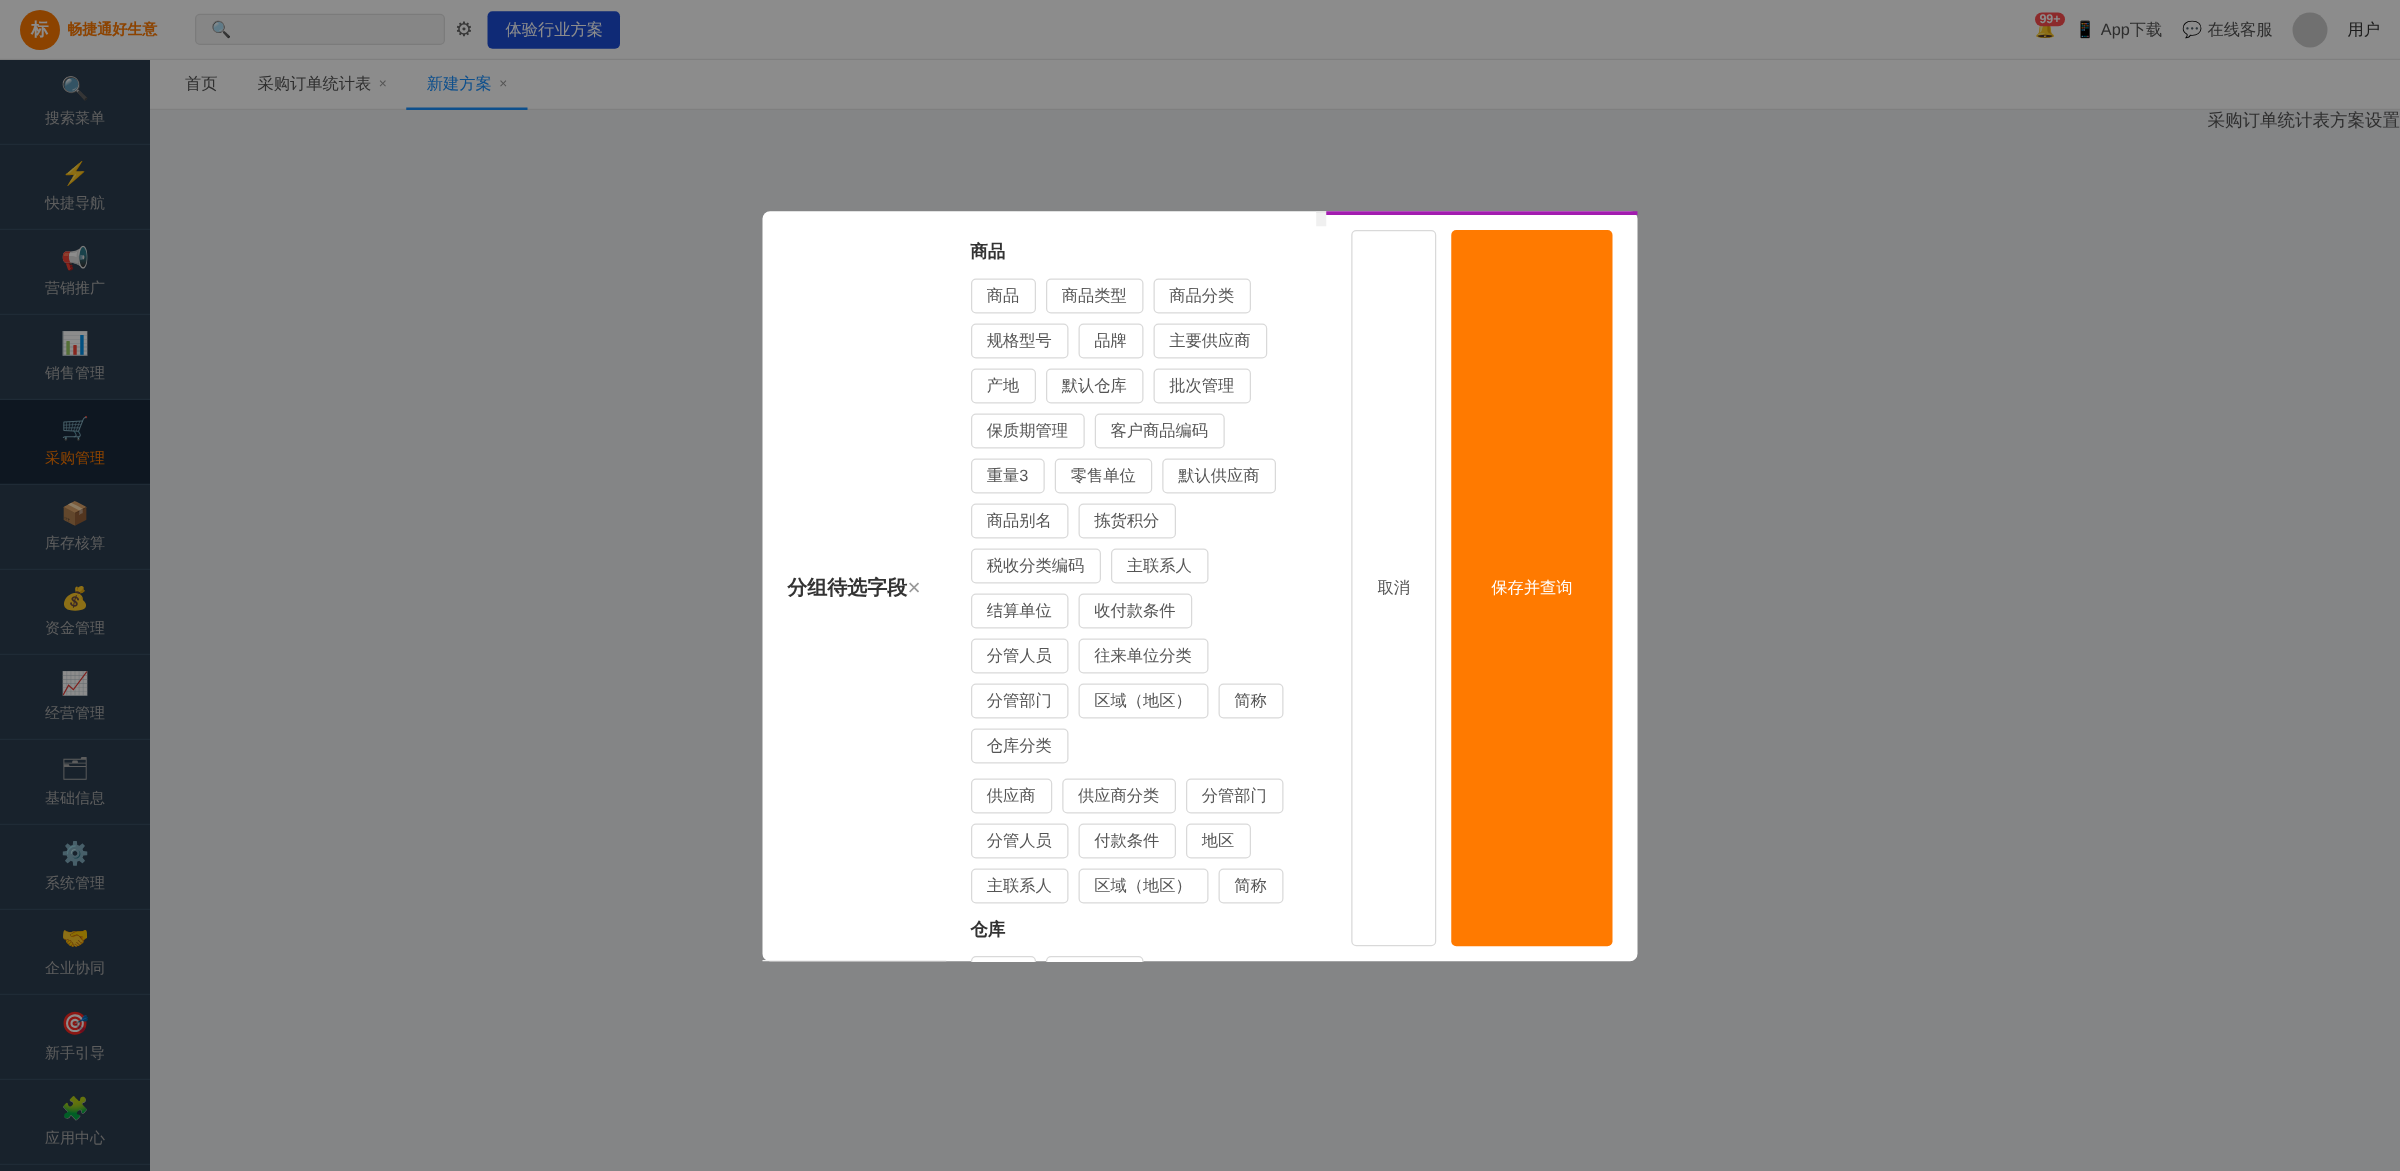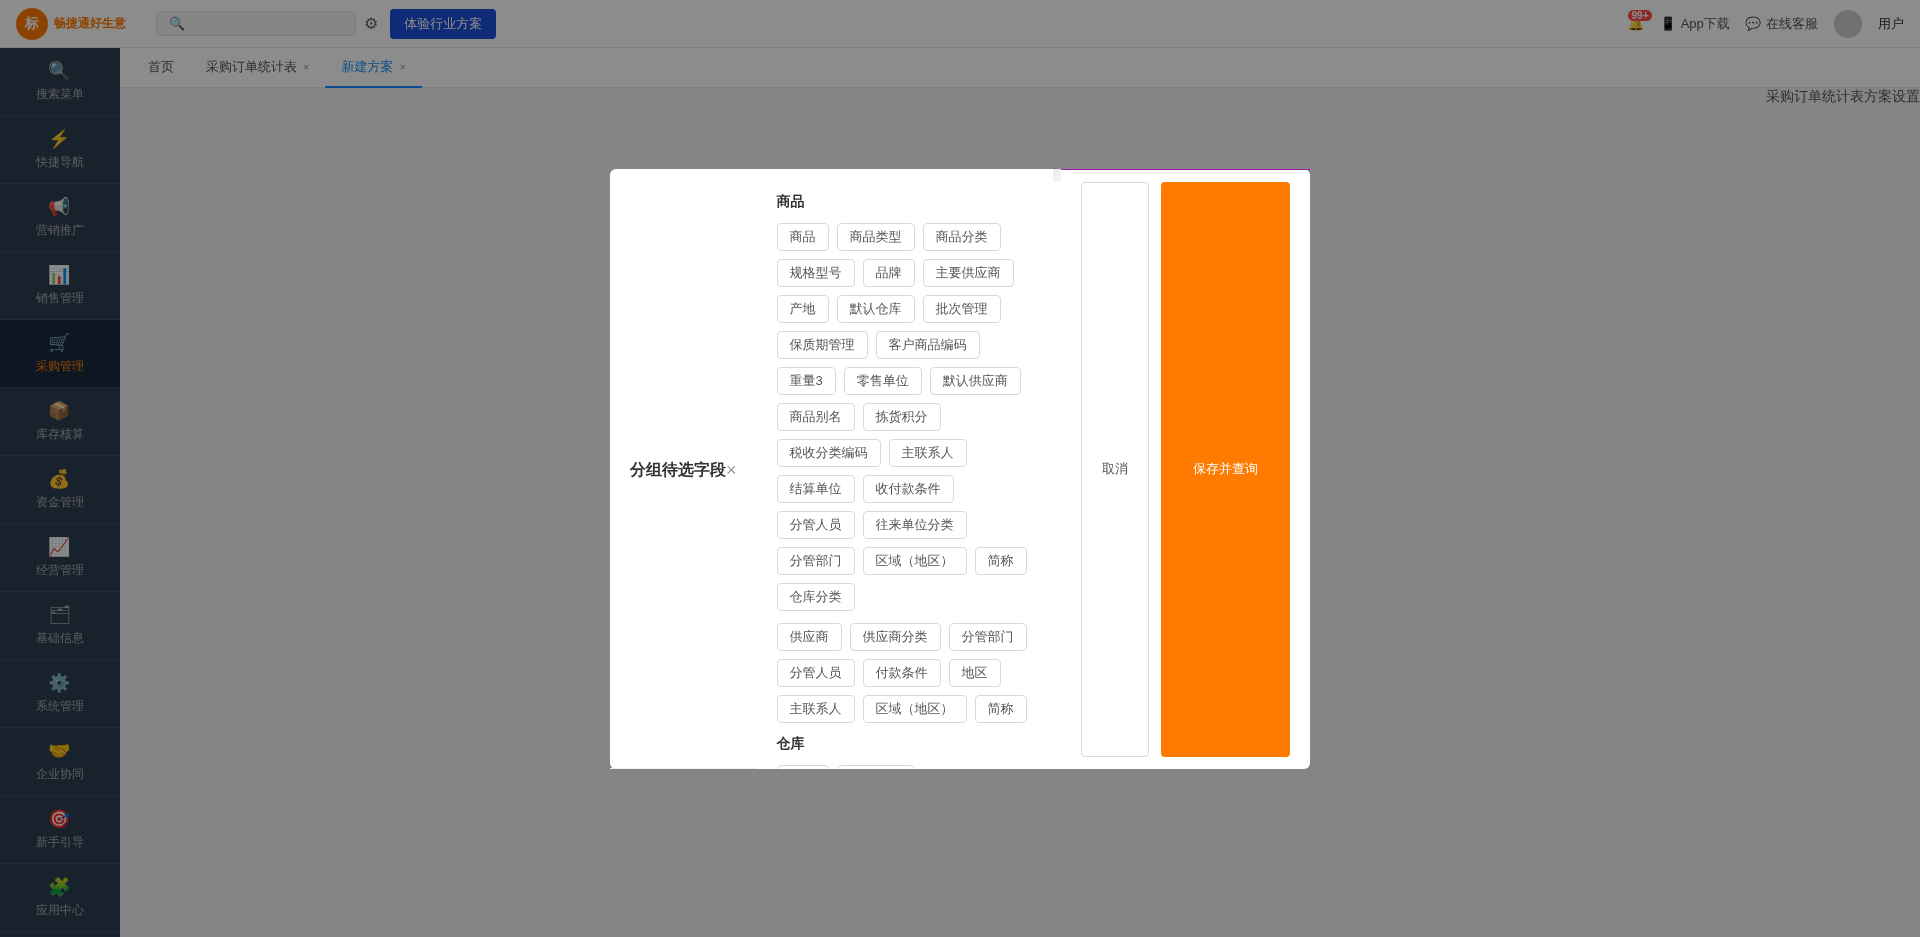--- a/index.html
+++ b/index.html
@@ -120,21 +120,21 @@
     .tags-row {
       display: flex; flex-wrap: wrap; gap: 8px; margin-bottom: 12px;
     }
     .tag-item {
       border: 1px solid #d9d9d9; border-radius: 4px; padding: 4px 12px;
       font-size: 13px; color: #555; cursor: pointer; background: #fff;
     }
 
     
     .modal-footer {
-      padding: 12px 20px; border-top: 1px solid #a21caf;
+      padding: 12px 20px; border-top: 3px solid #a21caf;
       display: flex; justify-content: flex-end; gap: 12px; flex-shrink: 0;
     }
     .btn-cancel {
       border: 1px solid #d9d9d9; background: #fff; padding: 6px 20px;
       border-radius: 4px; cursor: pointer; font-size: 13px; color: #555;
     }
     .btn-confirm {
       background: #ff7a00; color: #fff; border: none; padding: 6px 32px;
       border-radius: 4px; cursor: pointer; font-size: 13px;
     }

